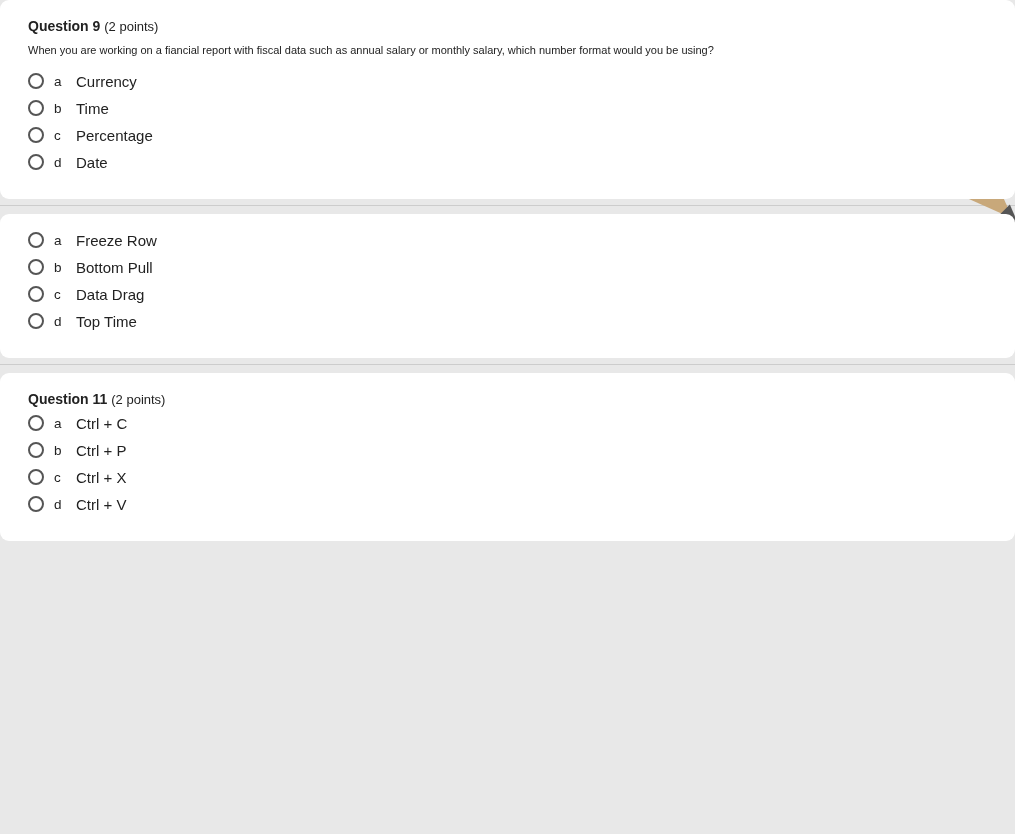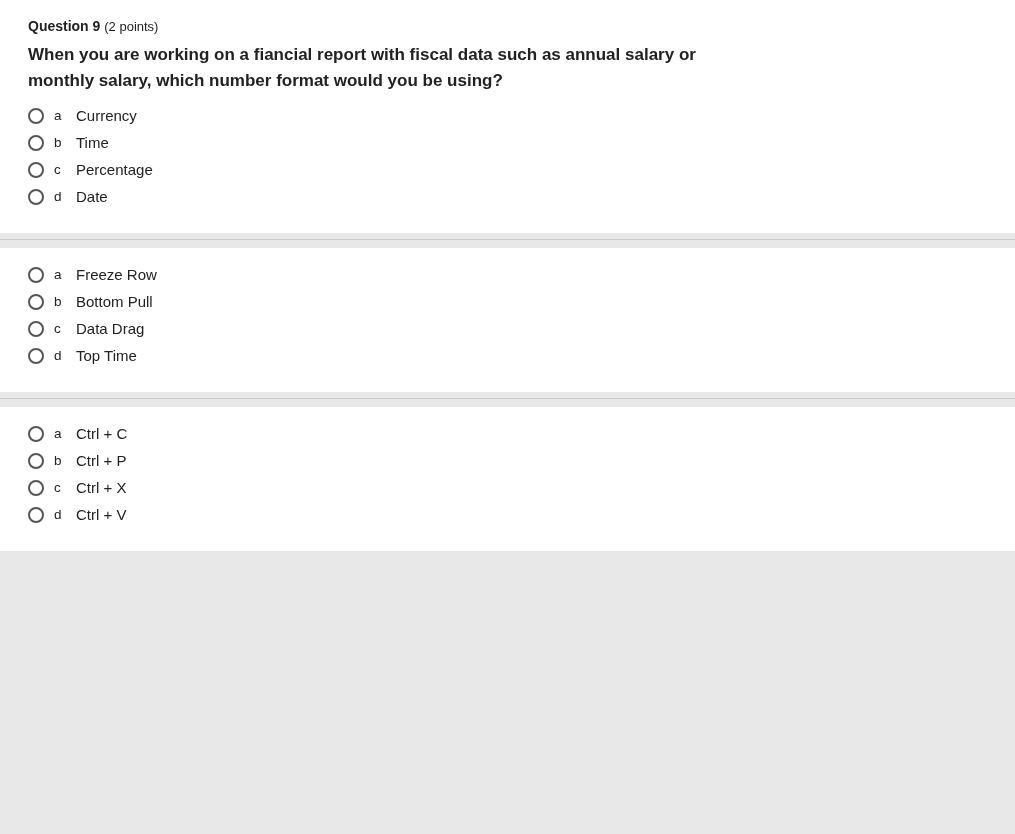--- a/index.html
+++ b/index.html
@@ -36,39 +36,39 @@
       z-index: 0;
       pointer-events: none;
     }
 
     .question-section {
       background: #fff;
       padding: 18px 28px 18px 28px;
       margin-bottom: 6px;
       position: relative;
       z-index: 1;
+      border-radius: 9px;
     }
 
     .question-header {
       font-weight: bold;
       font-size: 14px;
       margin-bottom: 8px;
     }
 
     .question-header .points {
       font-weight: normal;
       font-size: 13px;
     }
 
     .question-text {
-      font-size: 17px;
+      font-size: 11px;
       margin-bottom: 14px;
       line-height: 1.5;
       max-width: 720px;
-      font-weight: bold;
     }
 
     .options-list {
       list-style: none;
       padding: 0;
       margin: 0;
     }
 
     .option-item {
       display: flex;
@@ -183,20 +183,24 @@
         <span class="option-label">Top Time</span>
       </li>
     </ul>
   </div>
 
   <hr class="divider">
 
   <div style="height: 8px; background:#e8e8e8;"></div>
 
   <div class="question-section">
+    <div class="question-header">
+      <span>Question 11</span>
+      <span class="points">(2 points)</span>
+    </div>
     <ul class="options-list">
       <li class="option-item">
         <span class="radio-circle"></span>
         <span class="option-letter">a</span>
         <span class="option-label">Ctrl + C</span>
       </li>
       <li class="option-item">
         <span class="radio-circle"></span>
         <span class="option-letter">b</span>
         <span class="option-label">Ctrl + P</span>

